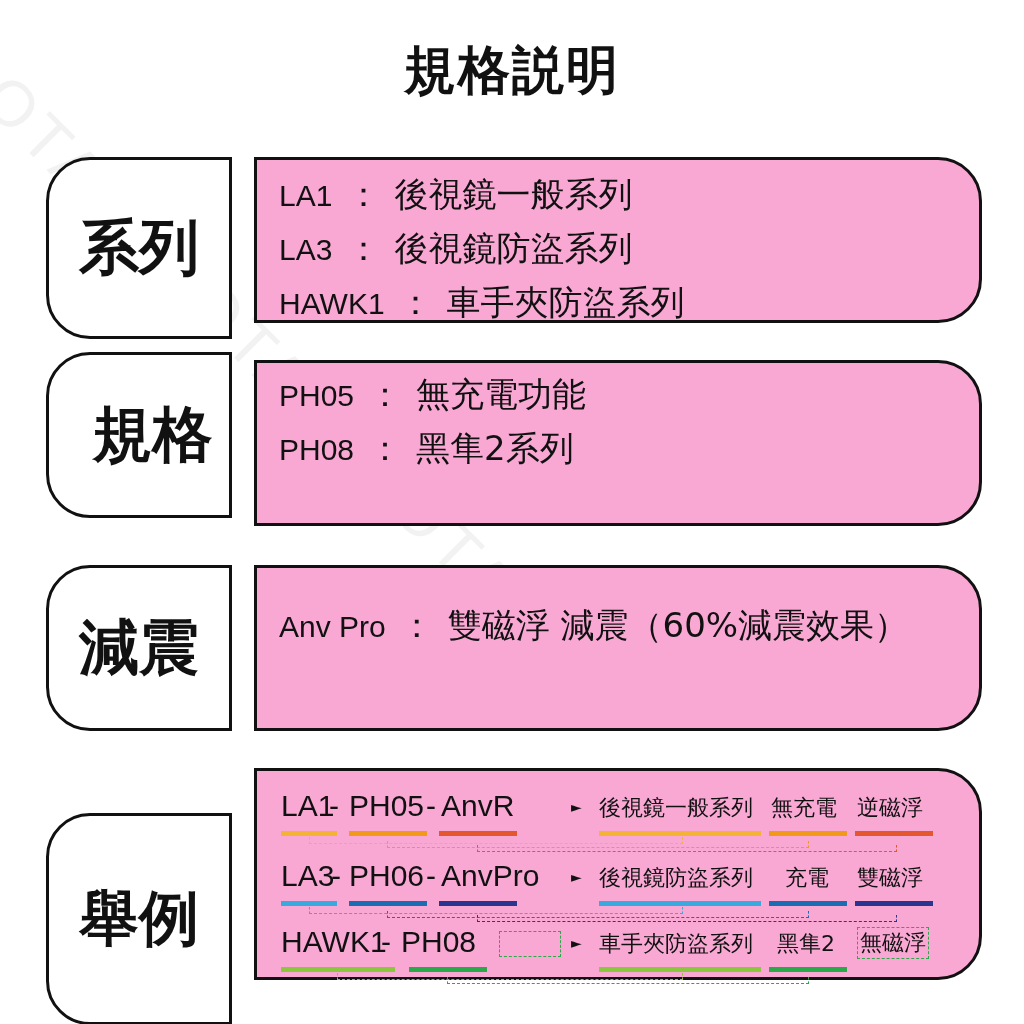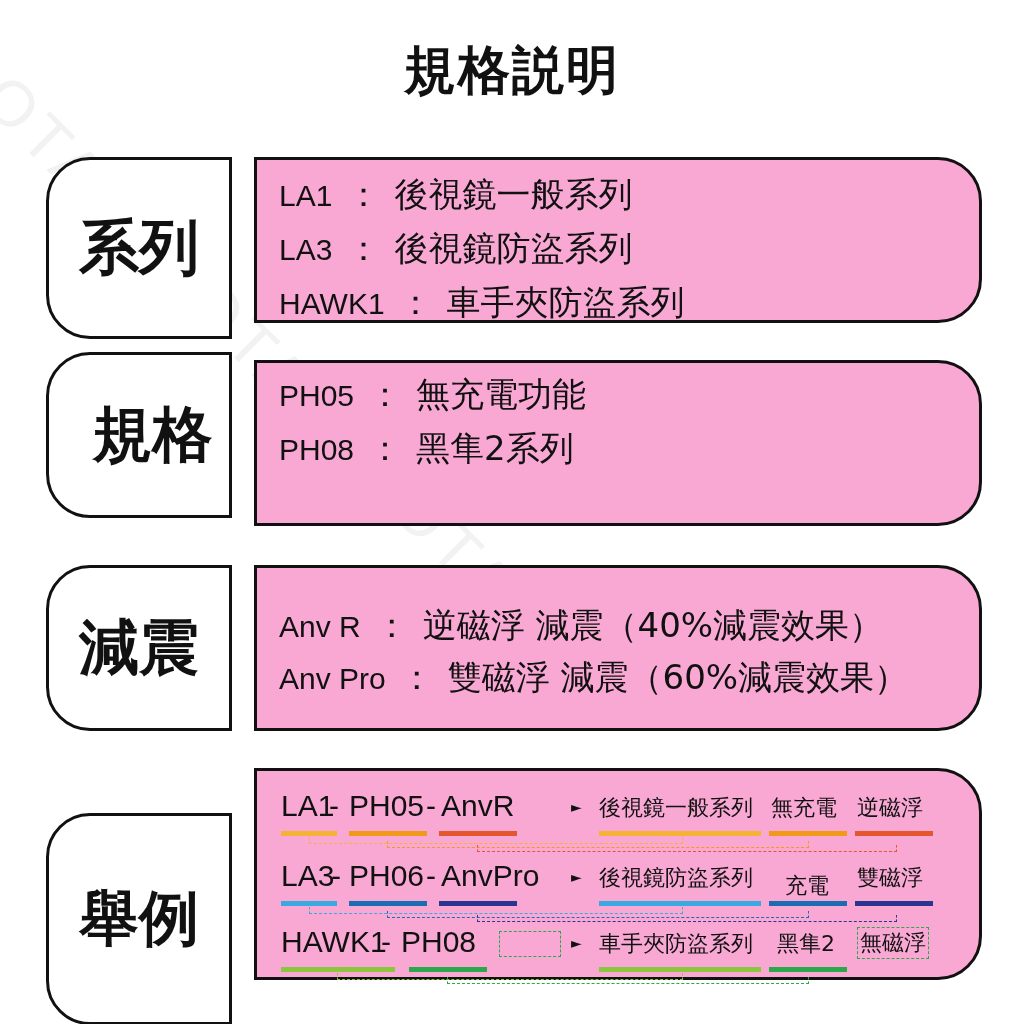--- a/index.html
+++ b/index.html
@@ -35,21 +35,20 @@
 </div>
 
 <div class="label-box" style="top:352px;height:166px;padding-left:27px;">規格</div>
 <div class="content-box" style="top:360px;height:166px;padding-top:5px;">
   <div class="line"><span class="code">PH05</span><span class="colon">：</span><span>無充電功能</span></div>
   <div class="line"><span class="code">PH08</span><span class="colon">：</span><span>黑隼2系列</span></div>
 </div>
 
 <div class="label-box" style="top:565px;height:166px;">減震</div>
 <div class="content-box shock" style="top:565px;height:166px;padding-top:32px;">
-  <div class="line"><span class="code">Anv R</span><span class="colon">：</span><span>逆磁浮 減震（40%減震效果）</span></div>
   <div class="line"><span class="code">Anv Pro</span><span class="colon">：</span><span>雙磁浮 減震（60%減震效果）</span></div>
 </div>
 
 <div class="label-box" style="top:813px;height:212px;">舉例</div>
 <div class="content-box" style="top:768px;height:212px;padding-left:0;">
 
   <div class="ex-row" style="top:18px;">
     <span class="seg" style="left:0;">LA1</span>
     <span class="seg" style="left:48px;">-</span>
     <span class="seg" style="left:68px;">PH05</span>
@@ -74,21 +73,21 @@
     <span class="seg" style="left:0;">LA3</span>
     <span class="seg" style="left:50px;">-</span>
     <span class="seg" style="left:68px;">PH06</span>
     <span class="seg" style="left:145px;">-</span>
     <span class="seg" style="left:160px;">AnvPro</span>
     <div class="ul" style="left:0;width:56px;background:#3aa9e0;"></div>
     <div class="ul" style="left:68px;width:78px;background:#1b6db3;"></div>
     <div class="ul" style="left:158px;width:78px;background:#2a3590;"></div>
     <span class="arrow" style="left:290px;">►</span>
     <span class="zh" style="left:318px;">後視鏡防盜系列</span>
-    <span class="zh" style="left:504px;margin-top:8px;">充電</span>
+    <span class="zh" style="left:504px;">充電</span>
     <span class="zh" style="left:576px;">雙磁浮</span>
     <div class="ul" style="left:318px;width:162px;background:#3aa9e0;"></div>
     <div class="ul" style="left:488px;width:78px;background:#1b6db3;"></div>
     <div class="ul" style="left:574px;width:78px;background:#2a3590;"></div>
     <div class="dash" style="left:28px;top:48px;width:372px;border-color:#3aa9e0;"></div>
     <div class="dash" style="left:106px;top:52px;width:420px;border-color:#1b6db3;"></div>
     <div class="dash" style="left:196px;top:56px;width:418px;border-color:#2a3590;"></div>
   </div>
 
   <div class="ex-row" style="top:154px;">

